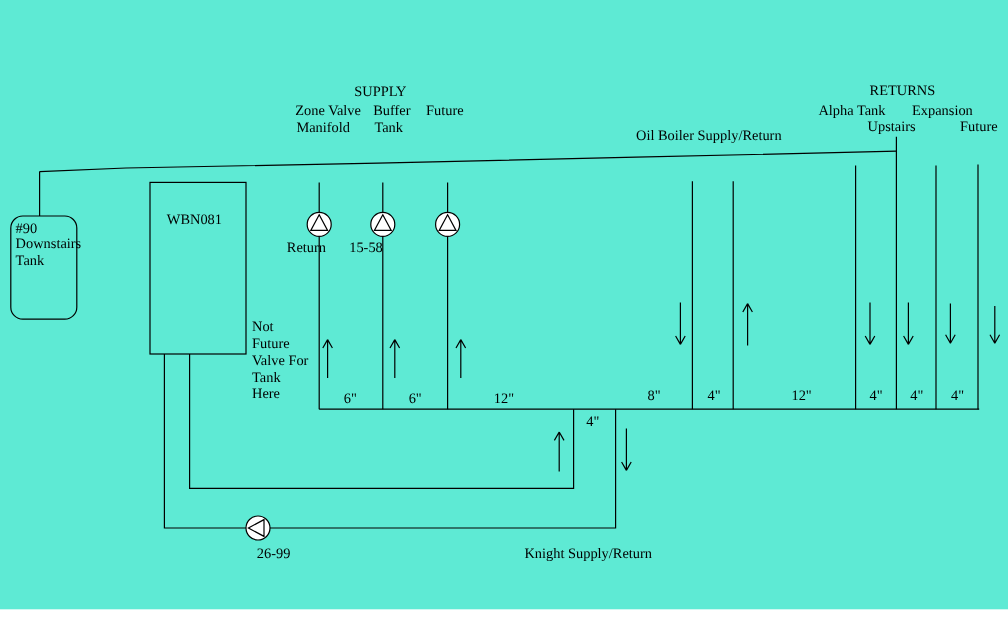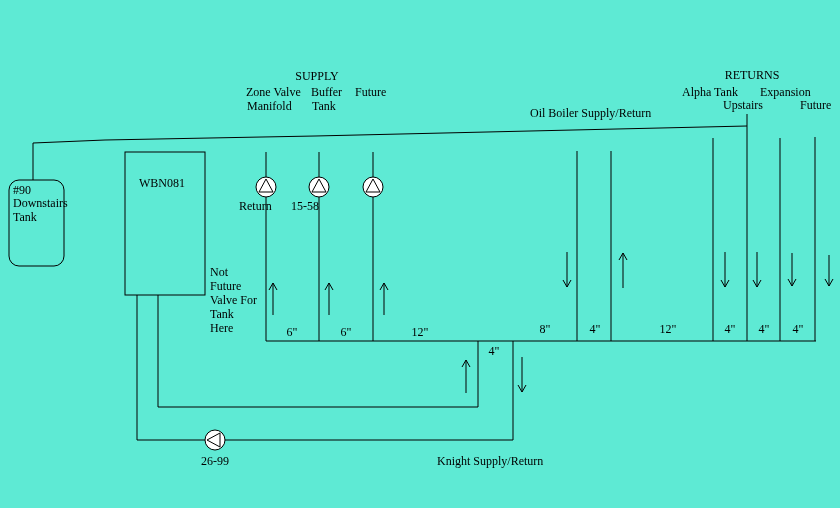--- a/index.html
+++ b/index.html
@@ -90,21 +90,21 @@
   <div class="lbl" style="left:800px;top:98px">Future</div>
 
   <div class="lbl" style="left:13px;top:183px">#90</div>
   <div class="lbl" style="left:13px;top:196px">Downstairs</div>
   <div class="lbl" style="left:13px;top:210px">Tank</div>
 
   <div class="lbl" style="left:139px;top:176px">WBN081</div>
 
   <div class="lbl" style="left:239px;top:199px">Return</div>
   <div class="lbl" style="left:291px;top:199px">15-58</div>
-  <div class="lbl c" style="left:215px;top:454px">26-99</div>
+  <div class="lbl c" style="left:228px;top:454px">26-99</div>
 
   <div class="lbl" style="left:210px;top:265px">Not</div>
   <div class="lbl" style="left:210px;top:279px">Future</div>
   <div class="lbl" style="left:210px;top:293px">Valve For</div>
   <div class="lbl" style="left:210px;top:307px">Tank</div>
   <div class="lbl" style="left:210px;top:321px">Here</div>
 
   <div class="lbl c" style="left:292px;top:325px">6"</div>
   <div class="lbl c" style="left:346px;top:325px">6"</div>
   <div class="lbl c" style="left:420px;top:325px">12"</div>

